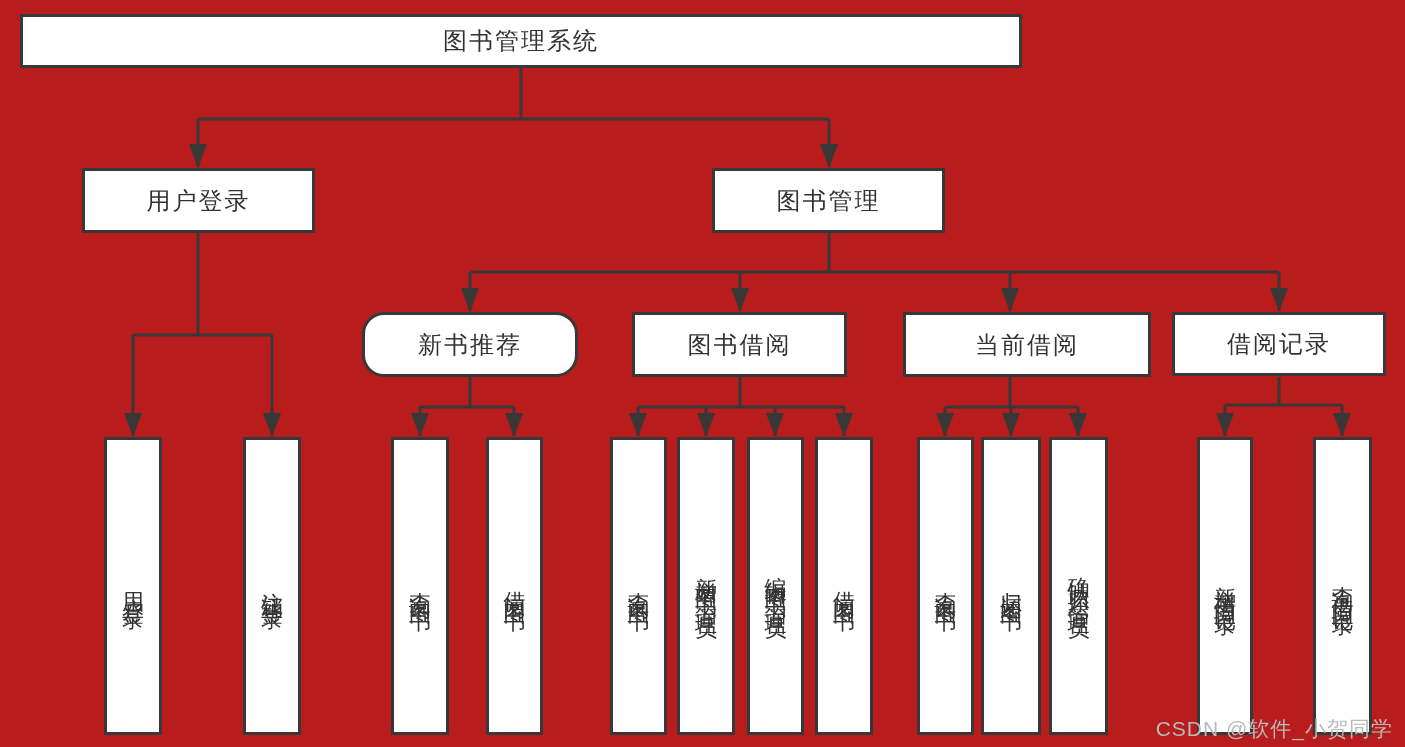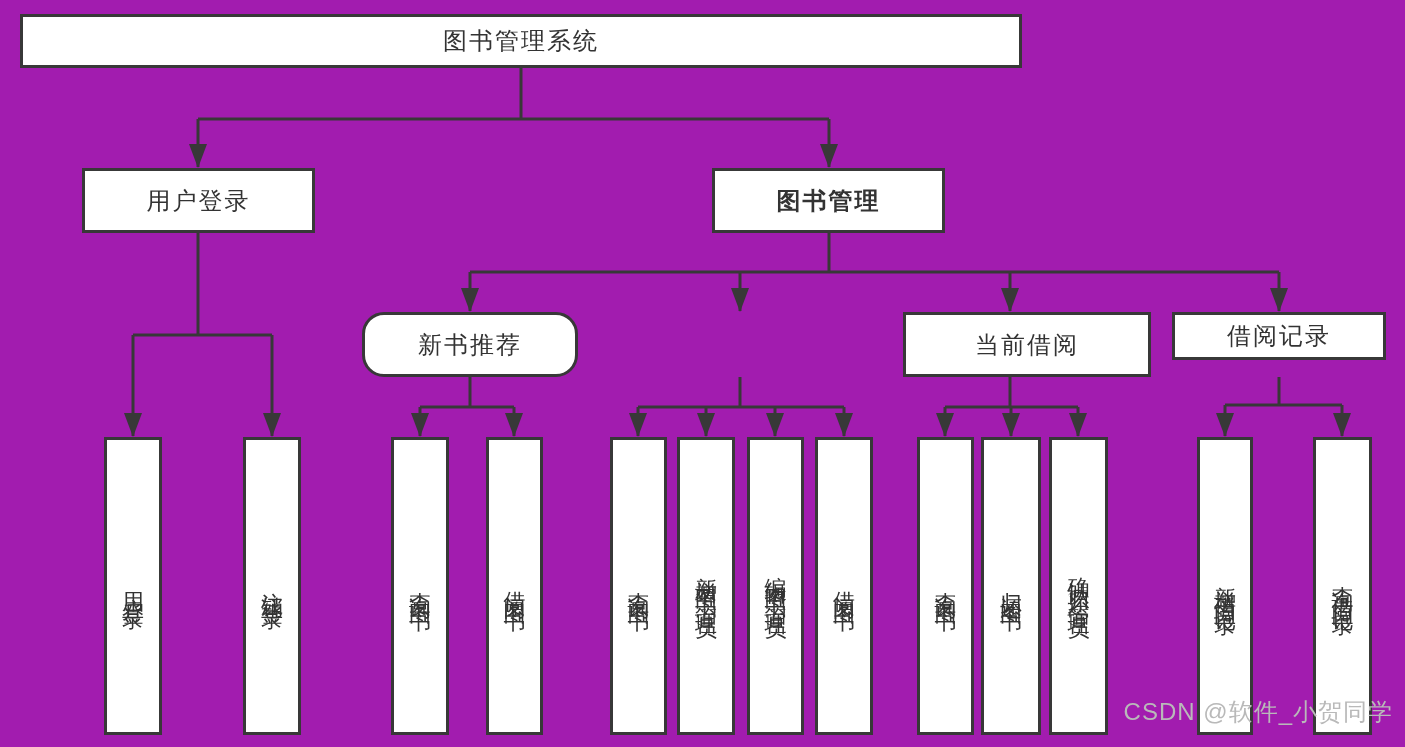--- a/index.html
+++ b/index.html
@@ -1,53 +1,53 @@
 <!DOCTYPE html>
 <html><head>
 <meta charset="utf-8">
 <style>
   html,body{margin:0;padding:0;background:#ffffff;}
   .stage{
-    position:relative;width:1405px;height:747px;background:#a21caf;overflow:hidden;
+    position:relative;width:1405px;height:747px;background:#b91c1c;overflow:hidden;
     font-family:"Liberation Sans","DejaVu Sans",sans-serif;color:#333333;
   }
   .connectors{position:absolute;left:0;top:0;}
   .node{
     position:absolute;box-sizing:border-box;background:#ffffff;
     border:3px solid #383838;display:flex;align-items:center;justify-content:center;
   }
   .hlabel{font-size:24px;letter-spacing:2px;color:#333333;white-space:nowrap;}
   .leaf{top:437px;height:298px;}
   .vlabel{
     writing-mode:vertical-rl;text-orientation:mixed;
     font-size:22px;line-height:1.1;letter-spacing:6px;color:#333333;white-space:nowrap;
   }
   
   #box-root{left:20px;top:14px;width:1002px;height:54px;}
   #box-user-login{left:82px;top:168px;width:233px;height:65px;}
-  #box-book-mgmt{left:712px;top:168px;width:233px;height:65px;font-weight:bold;}
+  #box-book-mgmt{left:712px;top:168px;width:233px;height:65px;}
   #box-new-book-rec{left:362px;top:312px;width:216px;height:65px;border-radius:22px;}
   #box-book-borrow{left:632px;top:312px;width:215px;height:65px;}
   #box-current-borrow{left:903px;top:312px;width:248px;height:65px;}
-  #box-borrow-record{left:1172px;top:312px;width:214px;height:48px;}
+  #box-borrow-record{left:1172px;top:312px;width:214px;height:64px;}
   #leaf-ul-login{left:104px;width:58px;}
   #leaf-ul-logout{left:243px;width:58px;}
   #leaf-nbr-query{left:391px;width:58px;}
   #leaf-nbr-borrow{left:486px;width:57px;}
   #leaf-bb-query{left:610px;width:57px;}
   #leaf-bb-add{left:677px;width:58px;}
   #leaf-bb-edit{left:747px;width:57px;}
   #leaf-bb-borrow{left:815px;width:58px;}
   #leaf-cb-query{left:917px;width:57px;}
   #leaf-cb-return{left:981px;width:60px;}
   #leaf-cb-confirm{left:1049px;width:59px;}
   #leaf-br-add{left:1197px;width:56px;}
   #leaf-br-query{left:1313px;width:59px;}
   .watermark{
-    position:absolute;right:12px;bottom:19px;font-size:24px;letter-spacing:1px;
+    position:absolute;right:12px;bottom:4px;font-size:21px;letter-spacing:1px;
     color:#b9b9b9;white-space:nowrap;
   }
 </style>
 </head>
 <body>
 
 <div class="stage">
 
   <svg class="connectors" width="1405" height="747" viewBox="0 0 1405 747">
     <g stroke="#383838" stroke-width="3" fill="none">
@@ -96,20 +96,23 @@
   <div class="node" id="box-user-login">
     <span class="hlabel">用户登录</span>
   </div>
   <div class="node" id="box-book-mgmt">
     <span class="hlabel">图书管理</span>
   </div>
 
   <div class="node" id="box-new-book-rec">
     <span class="hlabel">新书推荐</span>
   </div>
+  <div class="node" id="box-book-borrow">
+    <span class="hlabel">图书借阅</span>
+  </div>
   <div class="node" id="box-current-borrow">
     <span class="hlabel">当前借阅</span>
   </div>
   <div class="node" id="box-borrow-record">
     <span class="hlabel">借阅记录</span>
   </div>
 
   <div class="node leaf" id="leaf-ul-login">
     <span class="vlabel">用户登录</span>
   </div>

